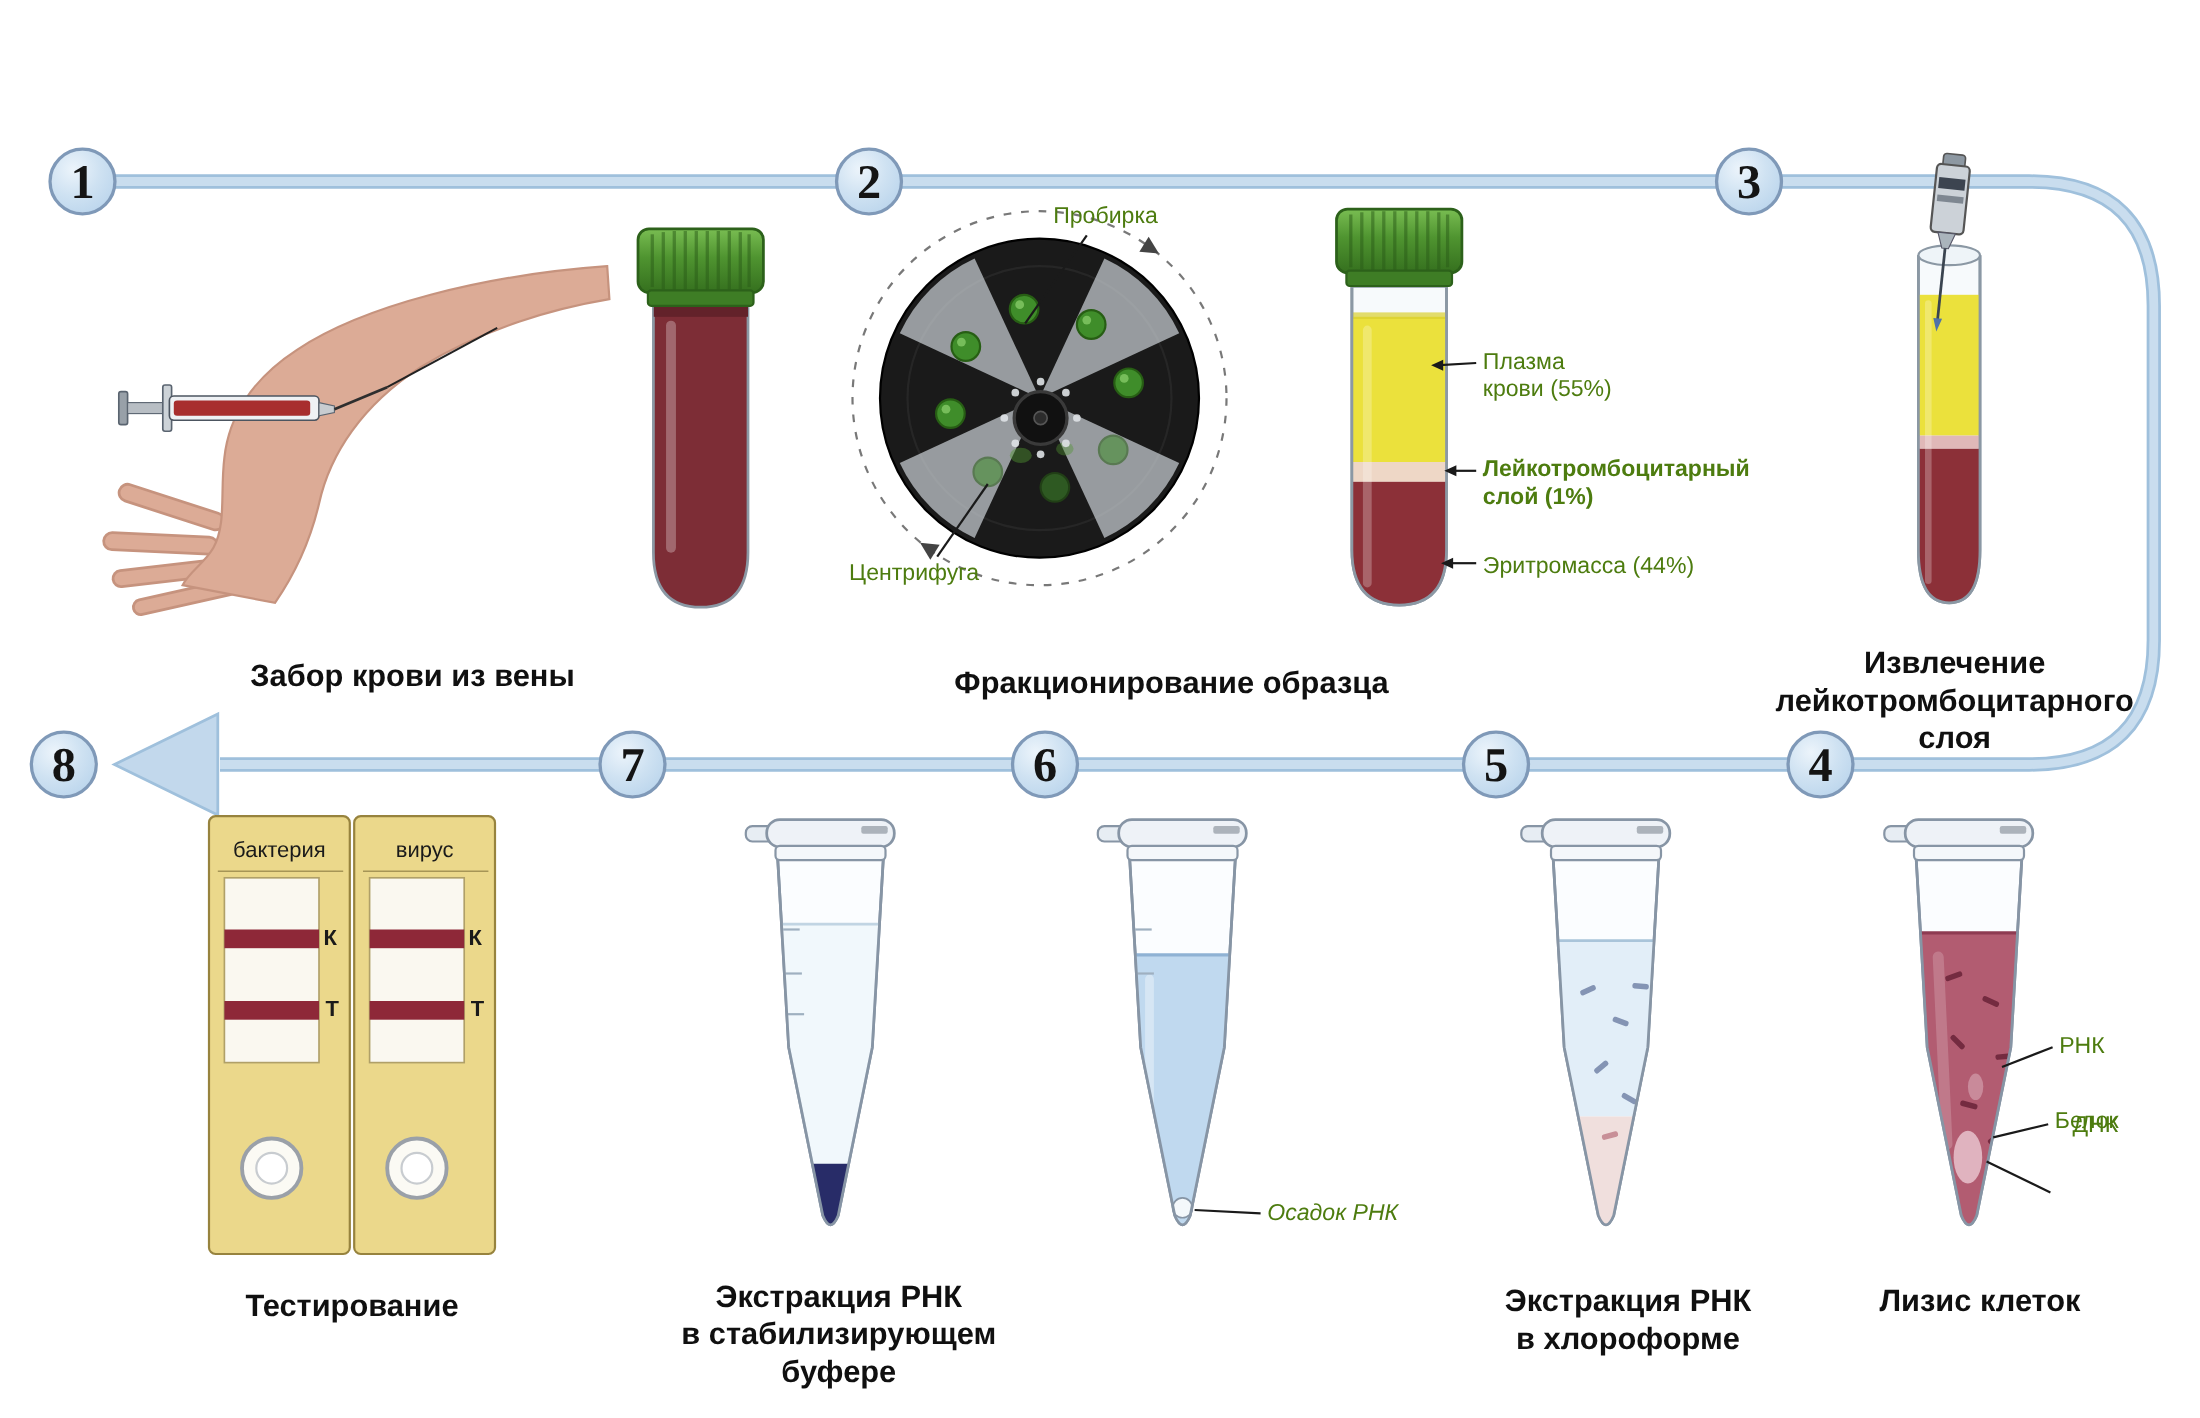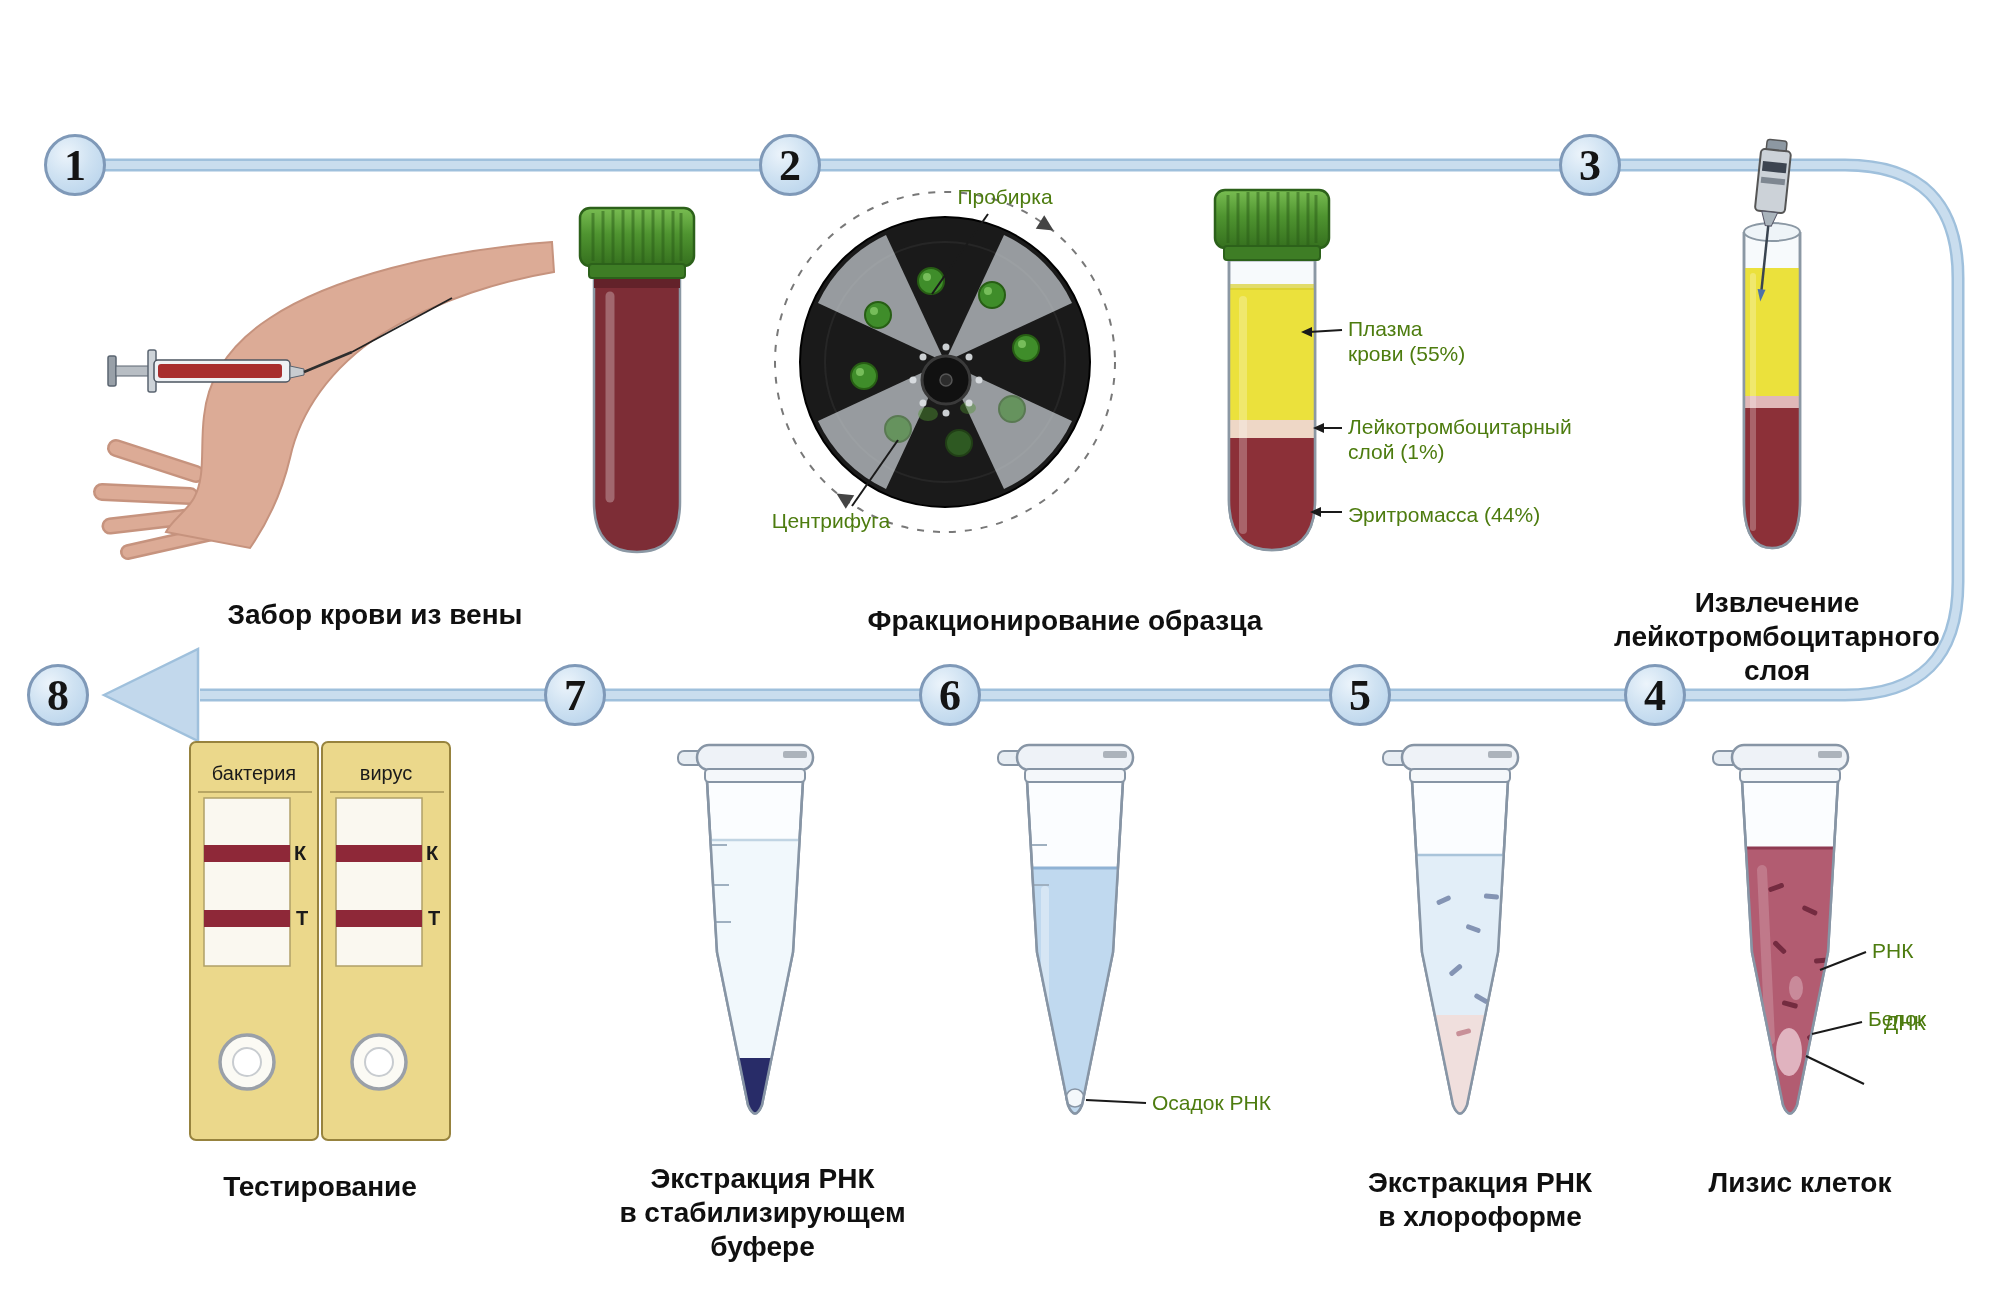--- a/index.html
+++ b/index.html
@@ -374,24 +374,24 @@
   <div class="caption" style="left:1640px;top:1166px;width:320px;">Лизис клеток</div>
   <div class="caption" style="left:605px;top:1162px;width:315px;">Экстракция РНК
 в стабилизирующем
 буфере</div>
   <div class="caption" style="left:170px;top:1170px;width:300px;">Тестирование</div>
 
   <div class="small-label centered" style="left:930px;top:184px;width:150px;">Пробирка</div>
   <div class="small-label centered" style="left:756px;top:508px;width:150px;">Центрифуга</div>
   <div class="small-label" style="left:1348px;top:316px;">Плазма
 крови (55%)</div>
-  <div class="small-label" style="left:1348px;top:414px;">Лейкотромбоцитарный
+  <div class="small-label" style="left:1348px;top:414px;font-weight:bold;">Лейкотромбоцитарный
 слой (1%)</div>
   <div class="small-label" style="left:1348px;top:502px;">Эритромасса (44%)</div>
-  <div class="small-label" style="left:1152px;top:1090px;">Осадок РНК</div>
+  <div class="small-label" style="left:1152px;top:1090px;font-style:italic;">Осадок РНК</div>
   <div class="small-label" style="left:1872px;top:938px;">РНК</div>
   <div class="small-label" style="left:1868px;top:1006px;">Белок</div>
   <div class="small-label" style="left:1872px;top:1010px;margin-left:12px;">ДНК</div>
 
   <div class="strip-title" style="left:194px;top:762px;width:120px;">бактерия</div>
   <div class="strip-title" style="left:326px;top:762px;width:120px;">вирус</div>
   <div class="strip-letter" style="left:294px;top:842px;">К</div>
   <div class="strip-letter" style="left:296px;top:907px;">Т</div>
   <div class="strip-letter" style="left:426px;top:842px;">К</div>
   <div class="strip-letter" style="left:428px;top:907px;">Т</div>

